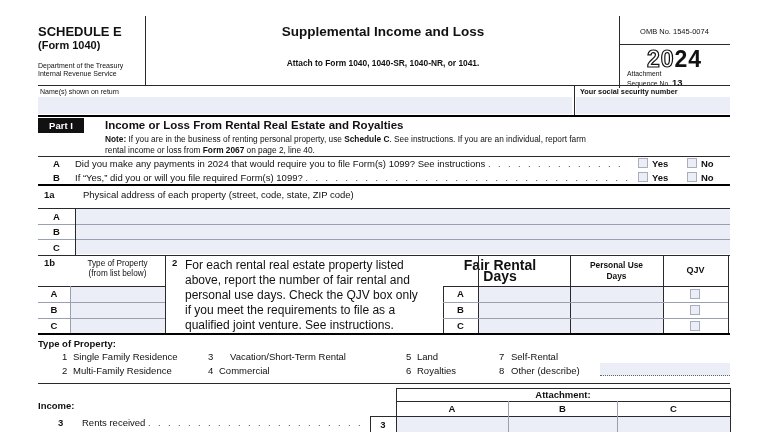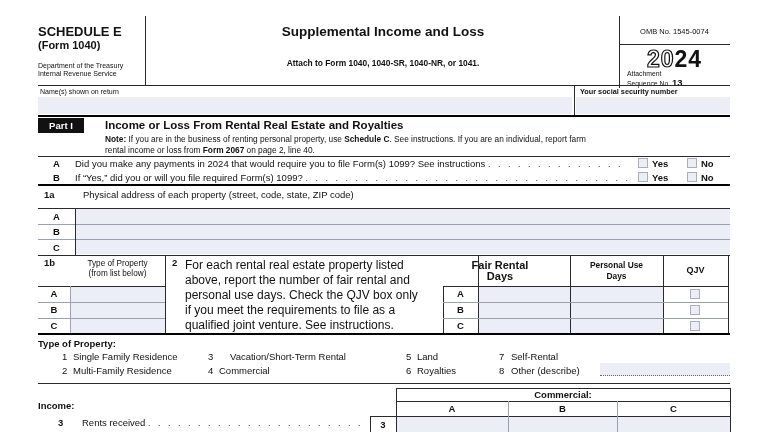--- a/index.html
+++ b/index.html
@@ -107,21 +107,21 @@
 personal use days. Check the QJV box only
 if you meet the requirements to file as a
 qualified joint venture. See instructions.</div>
 
   <div class="f" style="left:479px;top:286px;width:91px;height:16px"></div>
   <div class="f" style="left:479px;top:303px;width:91px;height:15px"></div>
   <div class="f" style="left:479px;top:319px;width:91px;height:14px"></div>
   <div class="f" style="left:571px;top:286px;width:92px;height:16px"></div>
   <div class="f" style="left:571px;top:303px;width:92px;height:15px"></div>
   <div class="f" style="left:571px;top:319px;width:92px;height:14px"></div>
-  <div class="t b c pre" style="left:454px;top:260px;width:92px;font-size:11px;line-height:11px">Fair Rental
+  <div class="t b c pre" style="left:454px;top:260px;width:92px;font-size:14px;line-height:11px">Fair Rental
 Days</div>
   <div class="t b c pre" style="left:570px;top:260px;width:93px;font-size:8.4px;line-height:11px">Personal Use
 Days</div>
   <div class="t b c" style="left:663px;top:265px;width:65px;font-size:9px">QJV</div>
   <div class="v" style="left:478px;top:255px;height:78px"></div>
   <div class="v" style="left:570px;top:255px;height:78px"></div>
   <div class="v" style="left:663px;top:255px;height:78px"></div>
   <div class="v" style="left:728px;top:255px;height:78px"></div>
   <div class="h" style="left:443px;top:286px;width:285px"></div>
   <div class="v" style="left:443px;top:286px;height:47px"></div>
@@ -156,21 +156,21 @@
   <div class="h" style="left:38px;top:383px;width:692px"></div>
 
   <div class="t b" style="left:38px;top:401px">Income:</div>
   <div class="t b" style="left:58px;top:418px">3</div>
   <div class="leader" style="left:82px;top:418px;width:280px"><span>Rents received</span> <span class="dots">. . . . . . . . . . . . . . . . . . . . . . . . . . . . . . . . . . . . . . . . . . . . . . . . . . . . . . . . . . . .</span></div>
 
   <div class="f" style="left:397px;top:417px;width:111px;height:15px"></div>
   <div class="f" style="left:509px;top:417px;width:108px;height:15px"></div>
   <div class="f" style="left:618px;top:417px;width:112px;height:15px"></div>
   <div class="h" style="left:396px;top:388px;width:334px"></div>
-  <div class="t b c" style="left:396px;top:390px;width:334px">Commercial:</div>
+  <div class="t b c" style="left:396px;top:390px;width:334px">Attachment:</div>
   <div class="h" style="left:396px;top:401px;width:334px"></div>
   <div class="t b c" style="left:396px;top:404px;width:112px">A</div>
   <div class="t b c" style="left:508px;top:404px;width:109px">B</div>
   <div class="t b c" style="left:617px;top:404px;width:113px">C</div>
   <div class="h" style="left:370px;top:416px;width:360px"></div>
   <div class="v" style="left:370px;top:416px;height:16px"></div>
   <div class="v" style="left:396px;top:388px;height:44px"></div>
   <div class="v" style="left:730px;top:388px;height:44px"></div>
   <div class="vg" style="left:508px;top:401px;height:31px"></div>
   <div class="vg" style="left:617px;top:401px;height:31px"></div>

